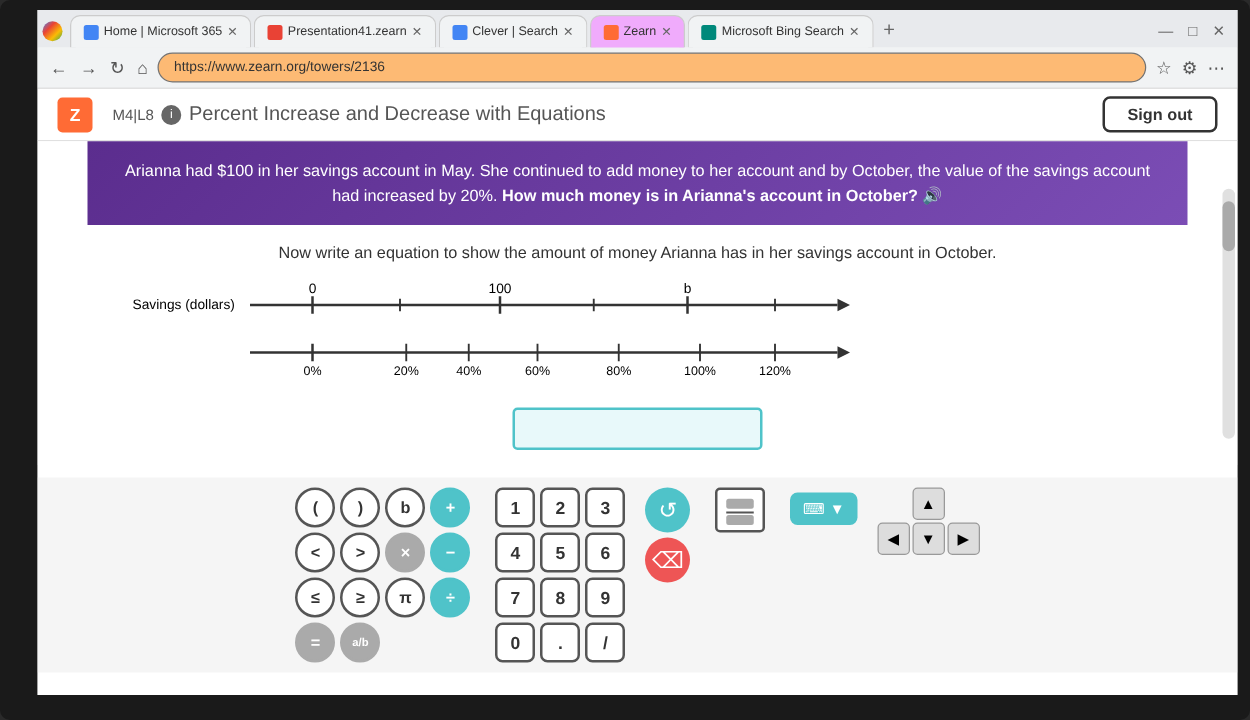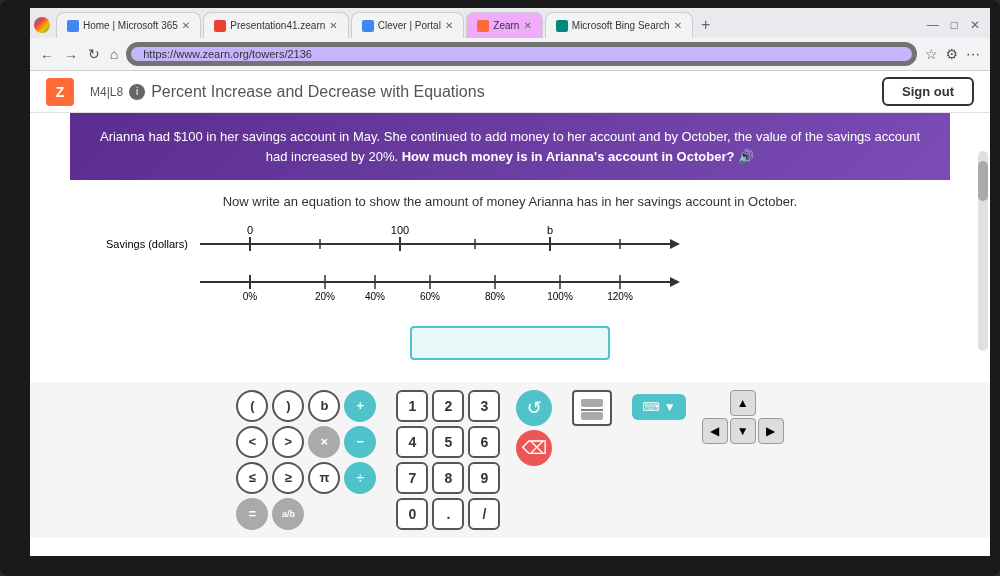--- a/index.html
+++ b/index.html
@@ -114,22 +114,22 @@
 
     .nav-btn {
       font-size: 14px;
       color: #555;
       cursor: pointer;
       padding: 2px;
     }
 
     .address-bar {
       flex: 1;
-      background: #c4b5fd;
-      border: 5px solid #737373;
+      background: #fdba74;
+      border: 1px solid #737373;
       border-radius: 16px;
       padding: 3px 12px;
       font-size: 11px;
       color: #333;
       height: 24px;
       display: flex;
       align-items: center;
     }
 
     .toolbar-icons {
@@ -445,21 +445,21 @@
       </div>
 
       <div class="tab">
         <div class="tab-favicon" style="background:#e94235;"></div>
         <span class="tab-label">Presentation41.zearn</span>
         <span class="tab-close">✕</span>
       </div>
 
       <div class="tab">
         <div class="tab-favicon" style="background:#4285f4;"></div>
-        <span class="tab-label">Clever | Portal</span>
+        <span class="tab-label">Clever | Search</span>
         <span class="tab-close">✕</span>
       </div>
 
       <div class="tab active">
         <div class="tab-favicon" style="background:#ff6b35;"></div>
         <span class="tab-label">Zearn</span>
         <span class="tab-close">✕</span>
       </div>
 
       <div class="tab">

